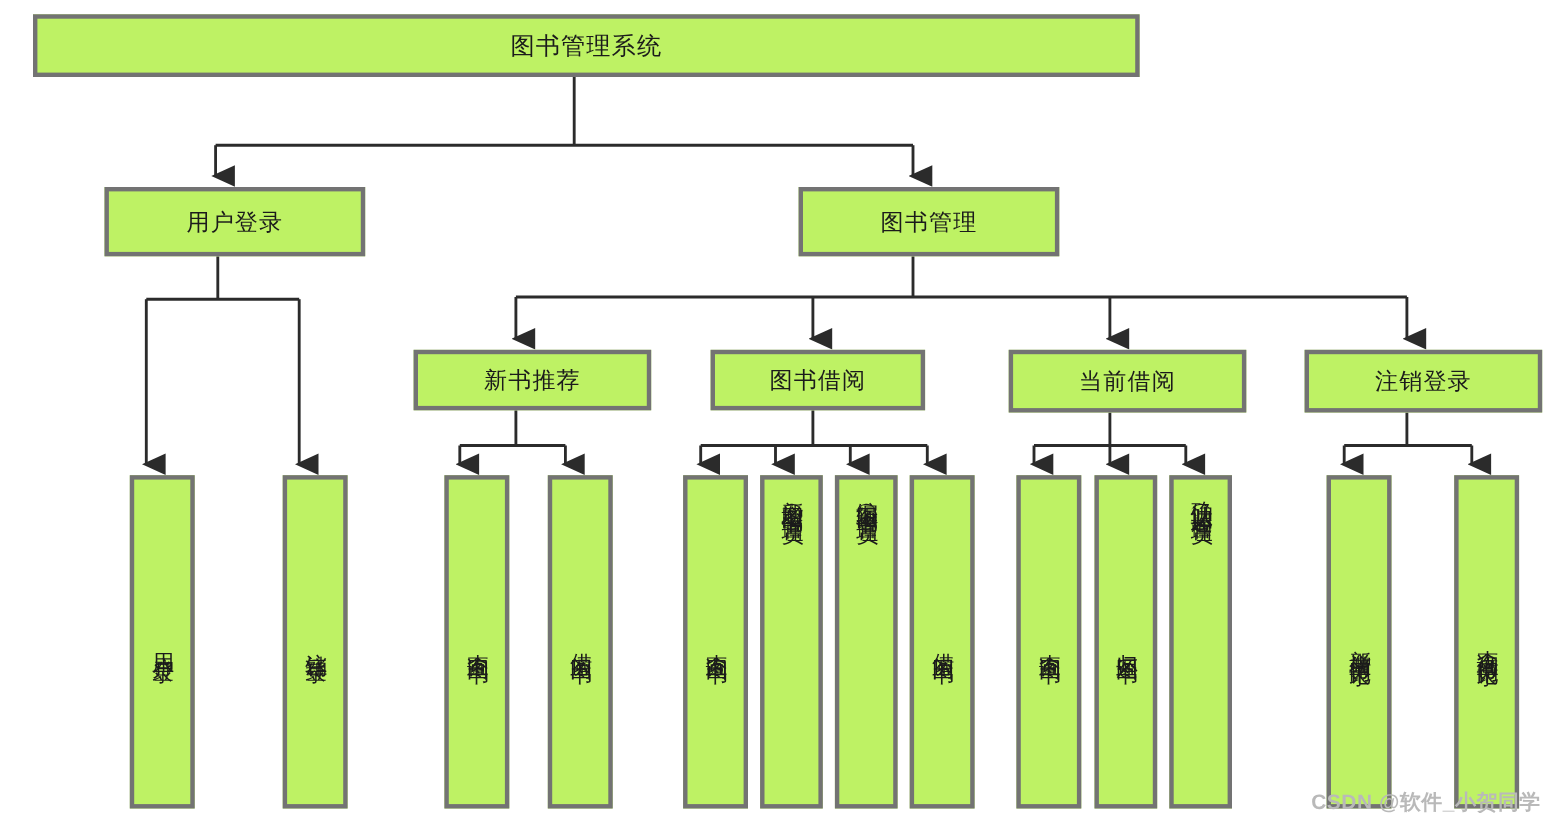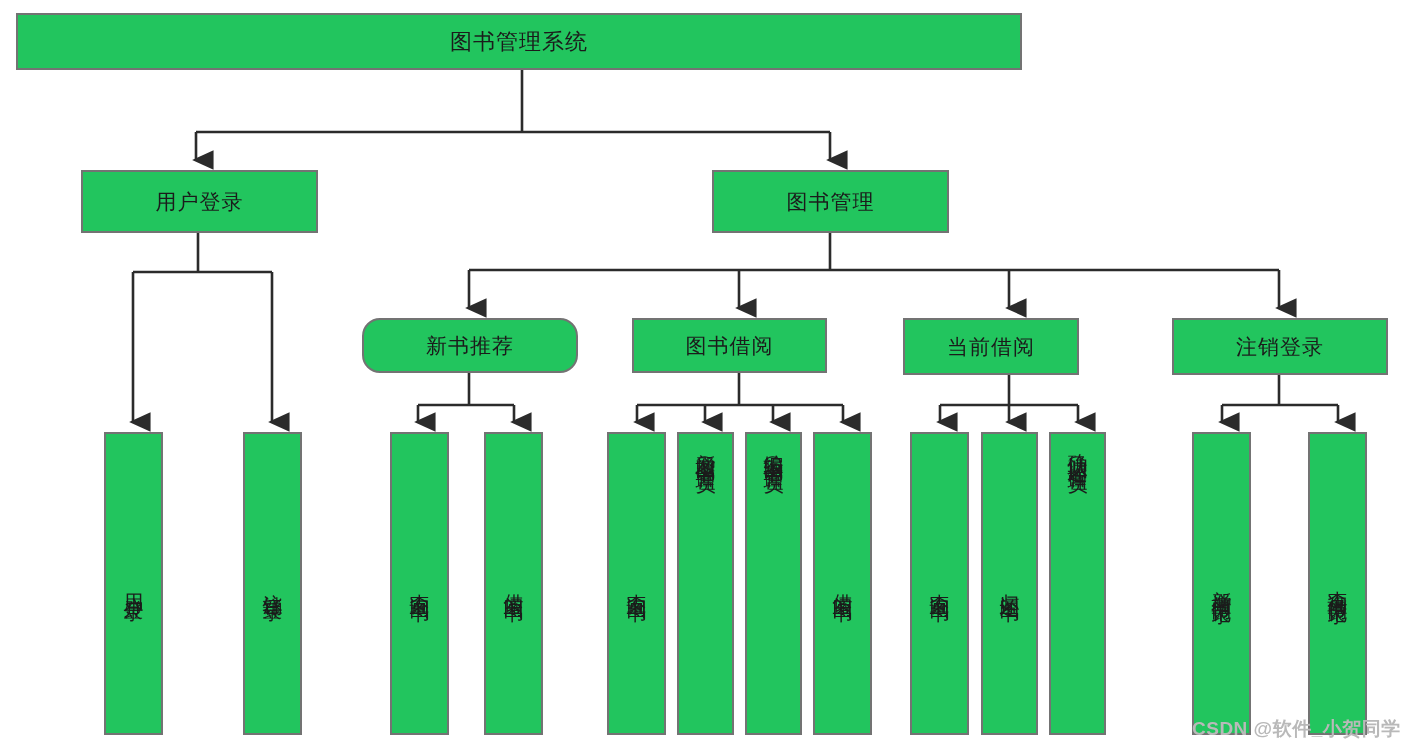--- a/index.html
+++ b/index.html
@@ -7,26 +7,27 @@
     width:1405px;height:747px;
     background:#ffffff;
     font-family:"Liberation Sans","DejaVu Sans",sans-serif;
     overflow:hidden;
   }
   #diagram-root{position:relative;width:1405px;height:747px;}
   svg.edges{position:absolute;left:0;top:0;width:1405px;height:747px;}
   .node{
     position:absolute;
     box-sizing:border-box;
-    background:#22c55e;
-    border:2px solid #737373;
+    background:#bef264;
+    border:4px solid #737373;
     display:flex;
     align-items:center;
     justify-content:center;
     color:#1b1b1b;
+    margin-left:14px;
   }
   .node.h{               
     font-size:21px;
     letter-spacing:1px;
   }
   .node.root{font-size:22px;}
   .node.v{               
     font-size:20px;
     align-items:flex-start;
     justify-content:center;
@@ -109,27 +110,27 @@
     <span class="htext">图书管理系统</span>
   </div>
 
   <div class="node h" style="left:81px;top:170px;width:237px;height:63px;">
     <span class="htext">用户登录</span>
   </div>
   <div class="node h" style="left:712px;top:170px;width:237px;height:63px;">
     <span class="htext">图书管理</span>
   </div>
 
-  <div class="node h" style="left:362px;top:318px;width:216px;height:55px;border-radius:18px;">
+  <div class="node h" style="left:362px;top:318px;width:216px;height:55px;">
     <span class="htext">新书推荐</span>
   </div>
   <div class="node h" style="left:632px;top:318px;width:195px;height:55px;">
     <span class="htext">图书借阅</span>
   </div>
-  <div class="node h" style="left:903px;top:318px;width:176px;height:57px;">
+  <div class="node h" style="left:903px;top:318px;width:216px;height:57px;">
     <span class="htext">当前借阅</span>
   </div>
   <div class="node h" style="left:1172px;top:318px;width:216px;height:57px;">
     <span class="htext">注销登录</span>
   </div>
 
   <div class="node v mid" style="left:104px;top:432px;width:59px;height:303px;">
     <span class="vtext">用户登录</span>
   </div>
   <div class="node v mid" style="left:243px;top:432px;width:59px;height:303px;">

